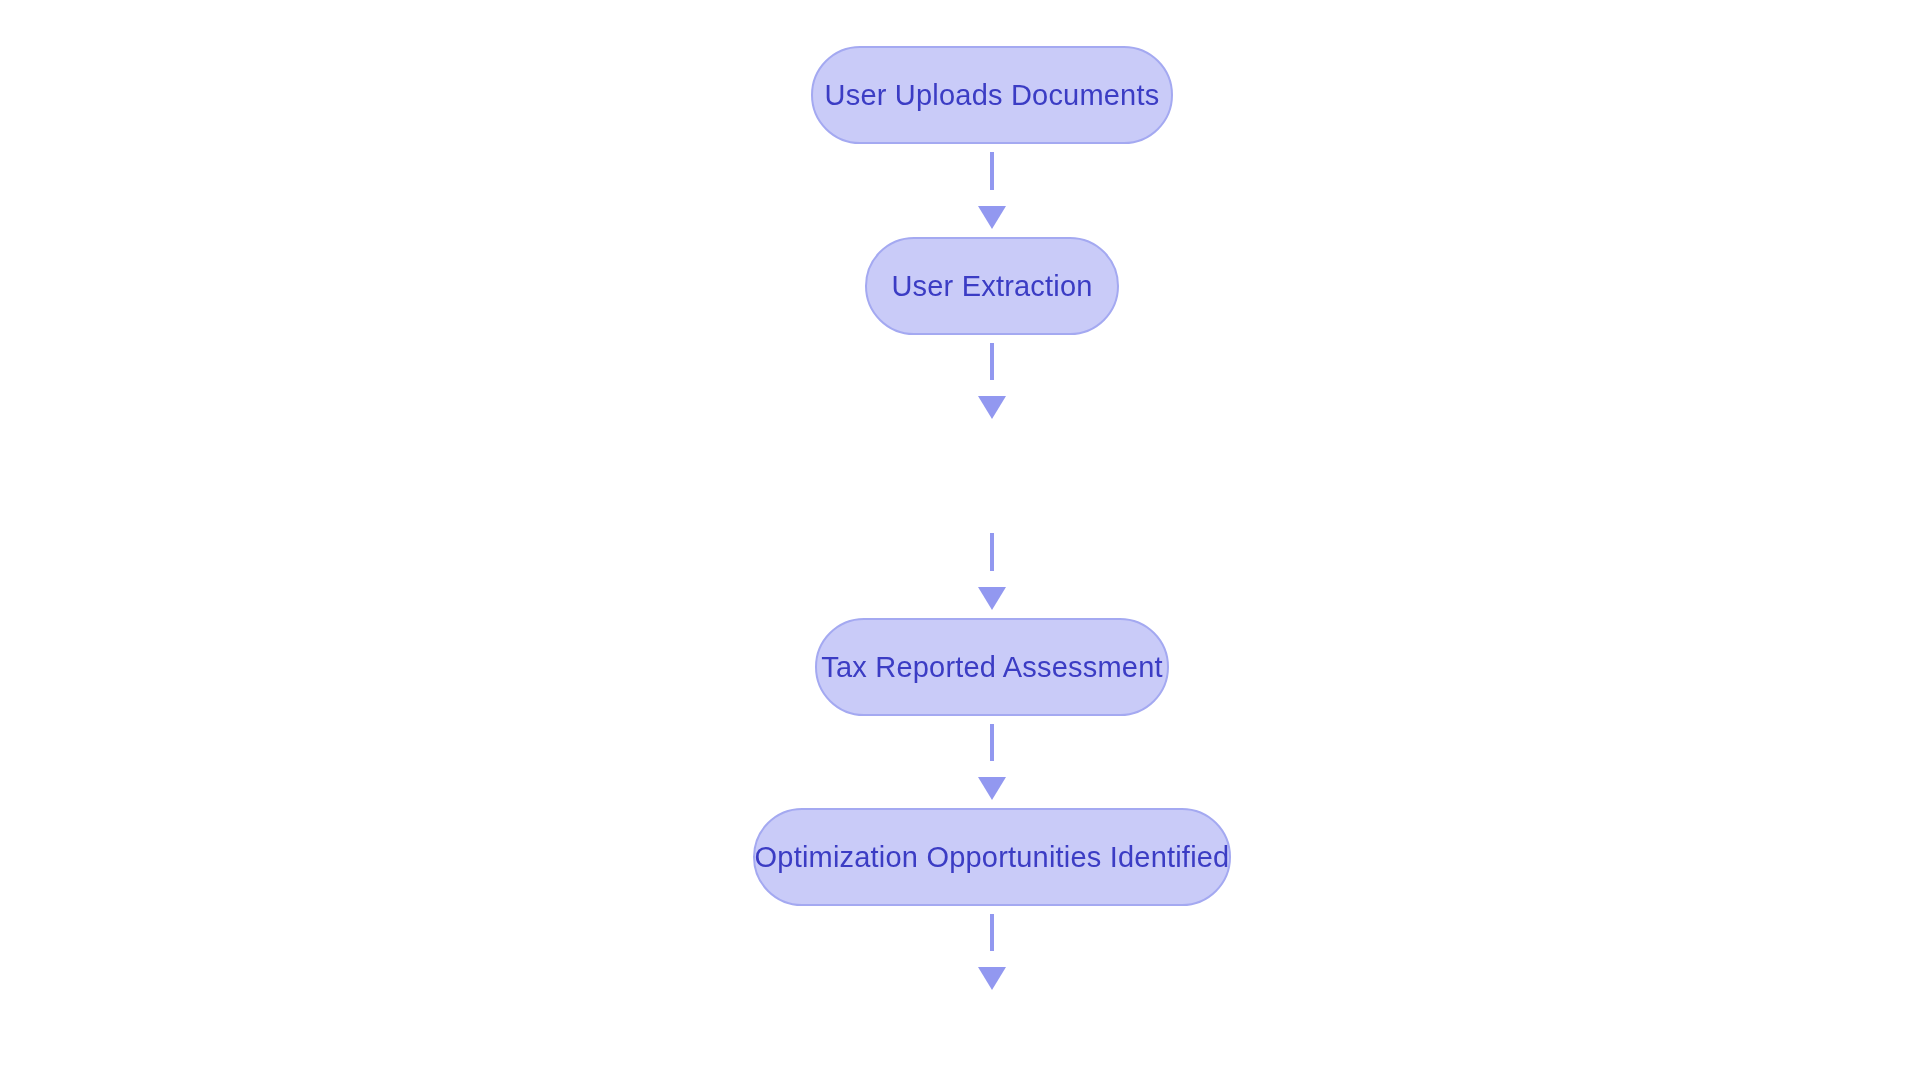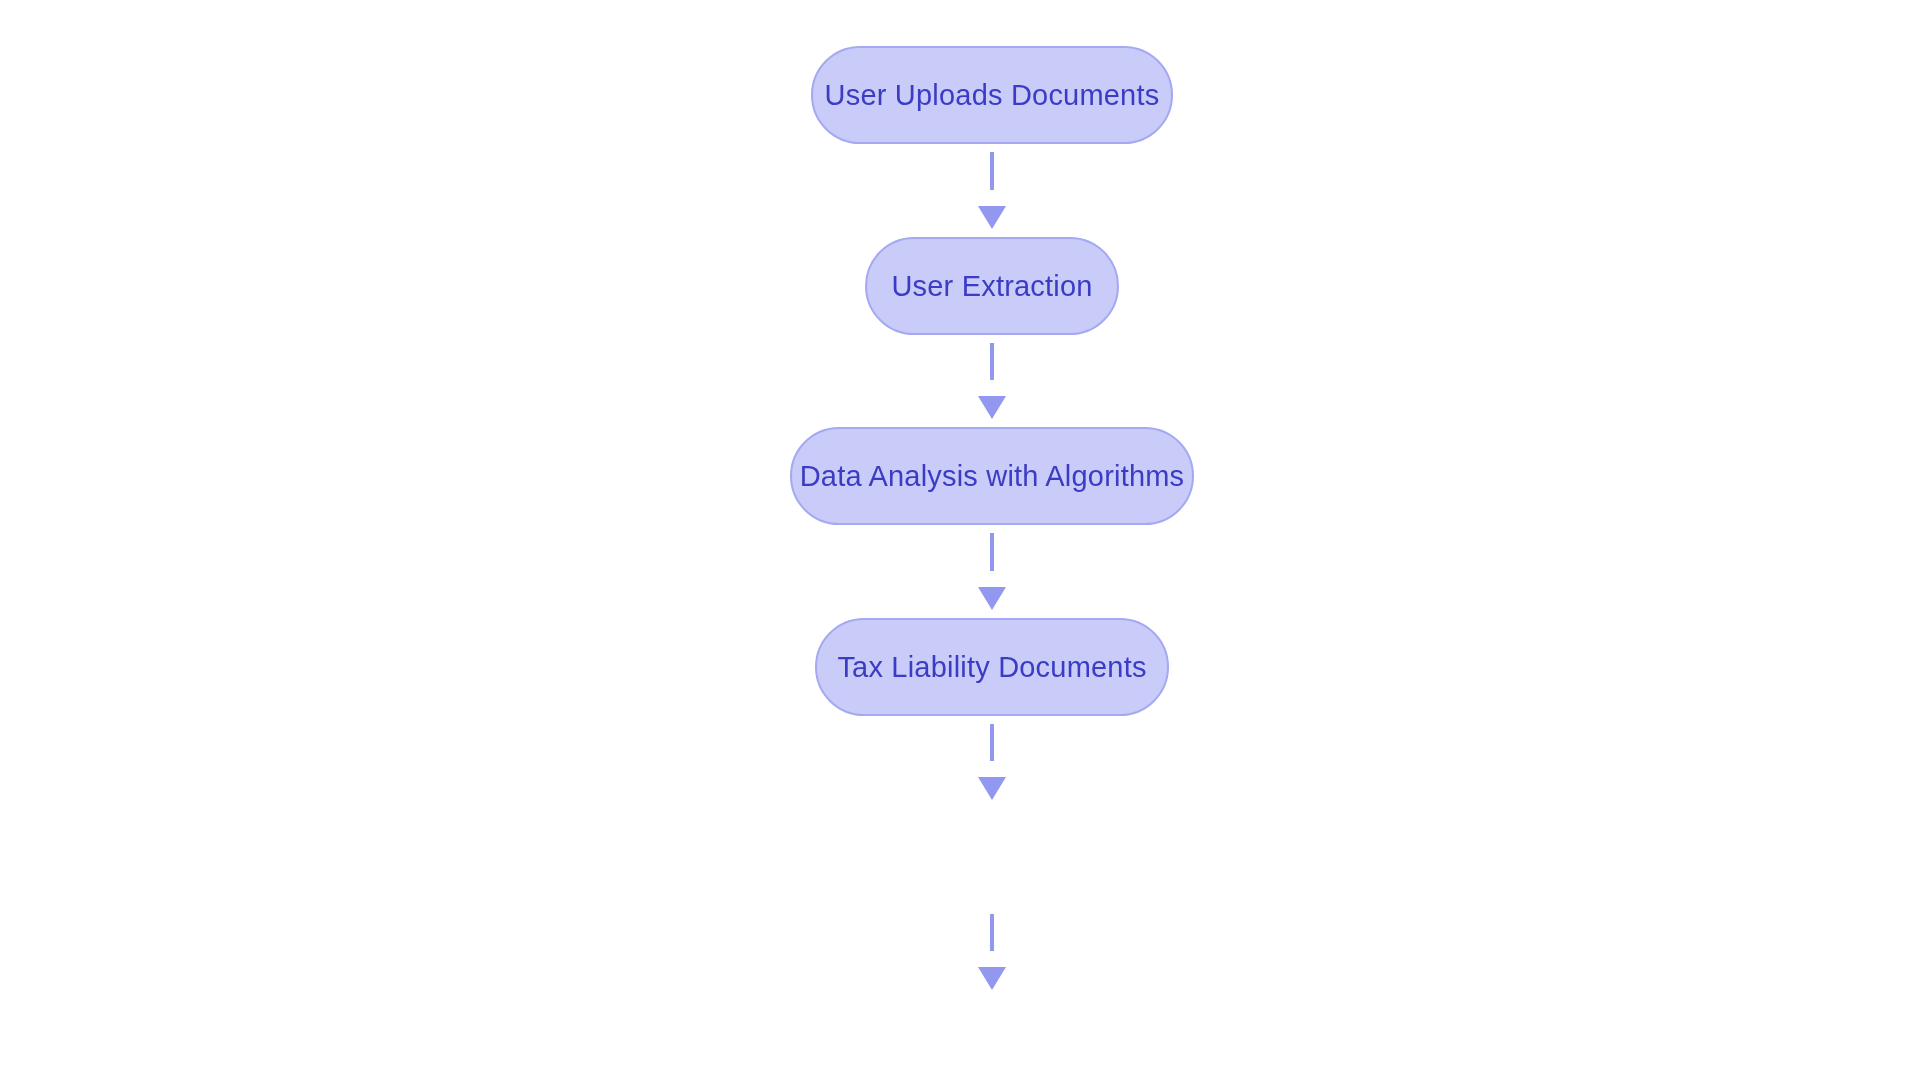--- a/index.html
+++ b/index.html
@@ -74,38 +74,38 @@
 
   <div class="flow-node" style="top:205px;width:254px">
     <span class="node-label">User Extraction</span>
   </div>
 
   <div class="connector" style="top:303px;height:92px">
     <div class="line"></div>
     <div class="head"></div>
   </div>
 
-  <div class="flow-node" style="top:395px;width:404px">
-    <span class="node-label">Data Analysis with Algorithms</span>
-  </div>
 
   <div class="connector" style="top:493px;height:93px">
     <div class="line"></div>
     <div class="head"></div>
   </div>
 
   <div class="flow-node" style="top:586px;width:354px">
-    <span class="node-label">Tax Liability Documents</span>
+    <span class="node-label">Tax Reported Assessment</span>
   </div>
 
   <div class="connector" style="top:684px;height:92px">
     <div class="line"></div>
     <div class="head"></div>
   </div>
 
+  <div class="flow-node" style="top:776px;width:478px">
+    <span class="node-label">Optimization Opportunities Identified</span>
+  </div>
 
   <div class="connector" style="top:874px;height:92px">
     <div class="line"></div>
     <div class="head"></div>
   </div>
 
 
 </div>
 
 </body></html>

